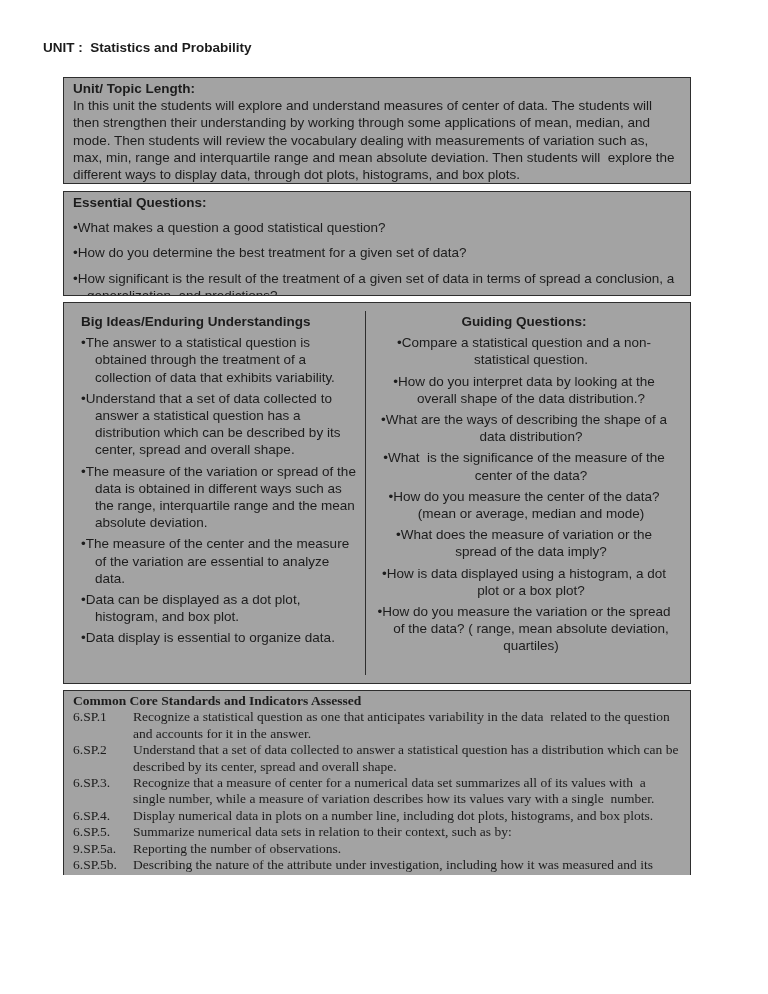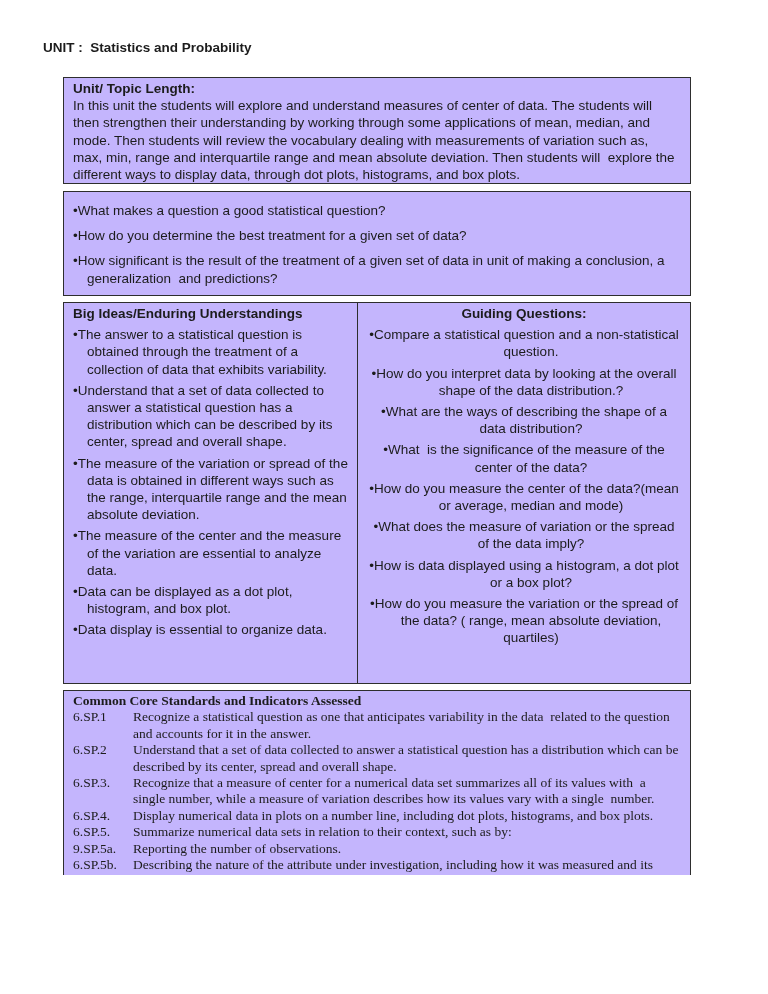--- a/index.html
+++ b/index.html
@@ -29,29 +29,29 @@
     font-size: 13.5px;
     font-weight: bold;
     white-space: pre-wrap;
   }
   .box {
     position: absolute;
     left: 63px;
     width: 628px;
     box-sizing: border-box;
     border: 1.5px solid #2e2e2e;
-    background: #c4b5fd;
+    background: #a3a3a3;
     padding: 2px 9px 4px 9px;
     overflow: hidden;
     font-size: 13.5px;
     line-height: 17.2px;
   }
   .box1 { top: 77px;  height: 107px; }
   .box2 { top: 191px; height: 105px; }
-  .box3 { top: 302px; height: 382px; padding: 0; display: flex; }
+  .box3 { top: 302px; height: 382px; padding: 8px; display: flex; }
   .box4 { top: 690px; height: 236px; line-height: 16.4px; font-family: Liberation Serif, serif; }
 
   .h {
     font-weight: bold;
     white-space: pre-wrap;
   }
   .body-text {
     margin: 0;
     white-space: pre-wrap;
   }
@@ -98,24 +98,25 @@
 <div class="page">
 
   <h1 class="doc-title">UNIT :  Statistics and Probability</h1>
 
   <section class="box box1">
     <div class="h">Unit/ Topic Length:</div>
     <p class="body-text">In this unit the students will explore and understand measures of center of data. The students will then strengthen their understanding by working through some applications of mean, median, and mode. Then students will review the vocabulary dealing with measurements of variation such as, max, min, range and interquartile range and mean absolute deviation. Then students will  explore the different ways to display data, through dot plots, histograms, and box plots.</p>
   </section>
 
   <section class="box box2">
+    <div class="h">Essential Questions:</div>
     <ul class="bullets spaced">
       <li>What makes a question a good statistical question?</li>
       <li>How do you determine the best treatment for a given set of data?</li>
-      <li>How significant is the result of the treatment of a given set of data in unit of making a conclusion, a generalization  and predictions?</li>
+      <li>How significant is the result of the treatment of a given set of data in terms of spread a conclusion, a generalization  and predictions?</li>
     </ul>
   </section>
 
   <section class="box box3">
     <div class="col col-left">
       <div class="h">Big Ideas/Enduring Understandings</div>
       <ul class="bullets tight">
         <li>The answer to a statistical question is obtained through the treatment of a collection of data that exhibits variability.</li>
         <li>Understand that a set of data collected to answer a statistical question has a distribution which can be described by its center, spread and overall shape.</li>
         <li>The measure of the variation or spread of the data is obtained in different ways such as the range, interquartile range and the mean absolute deviation.</li>

